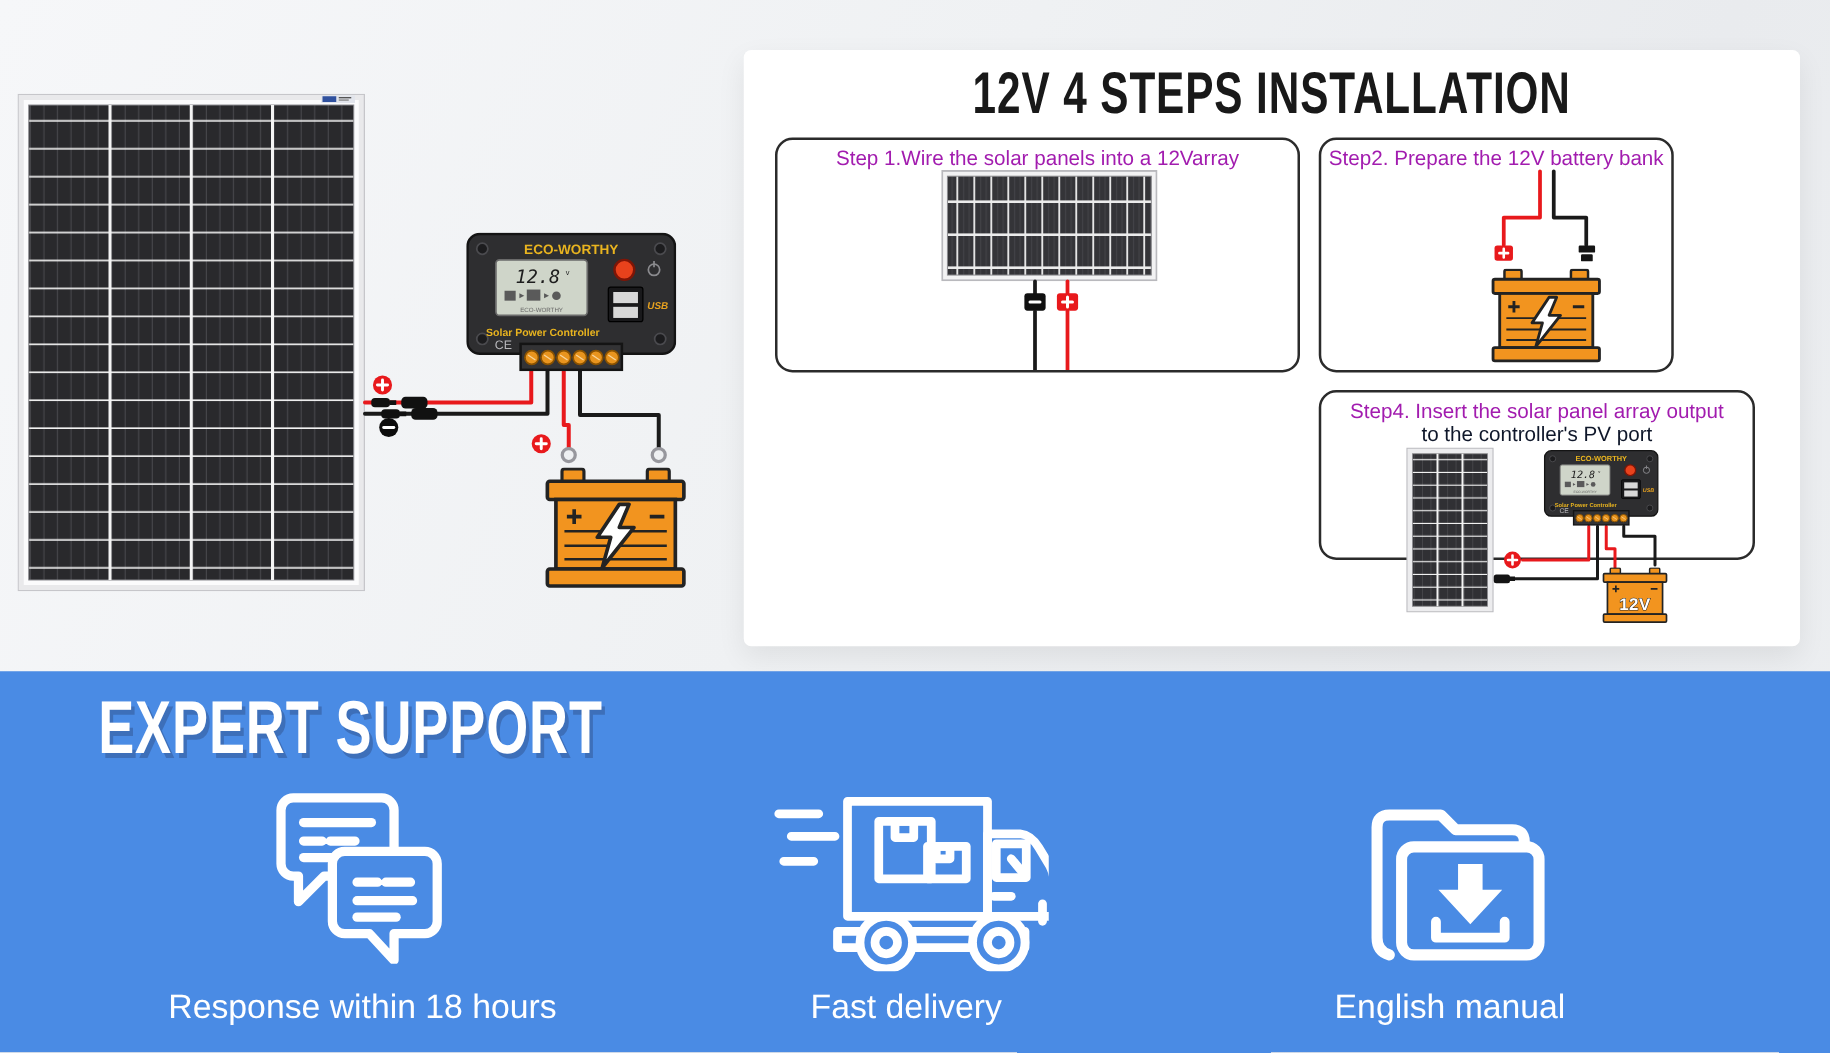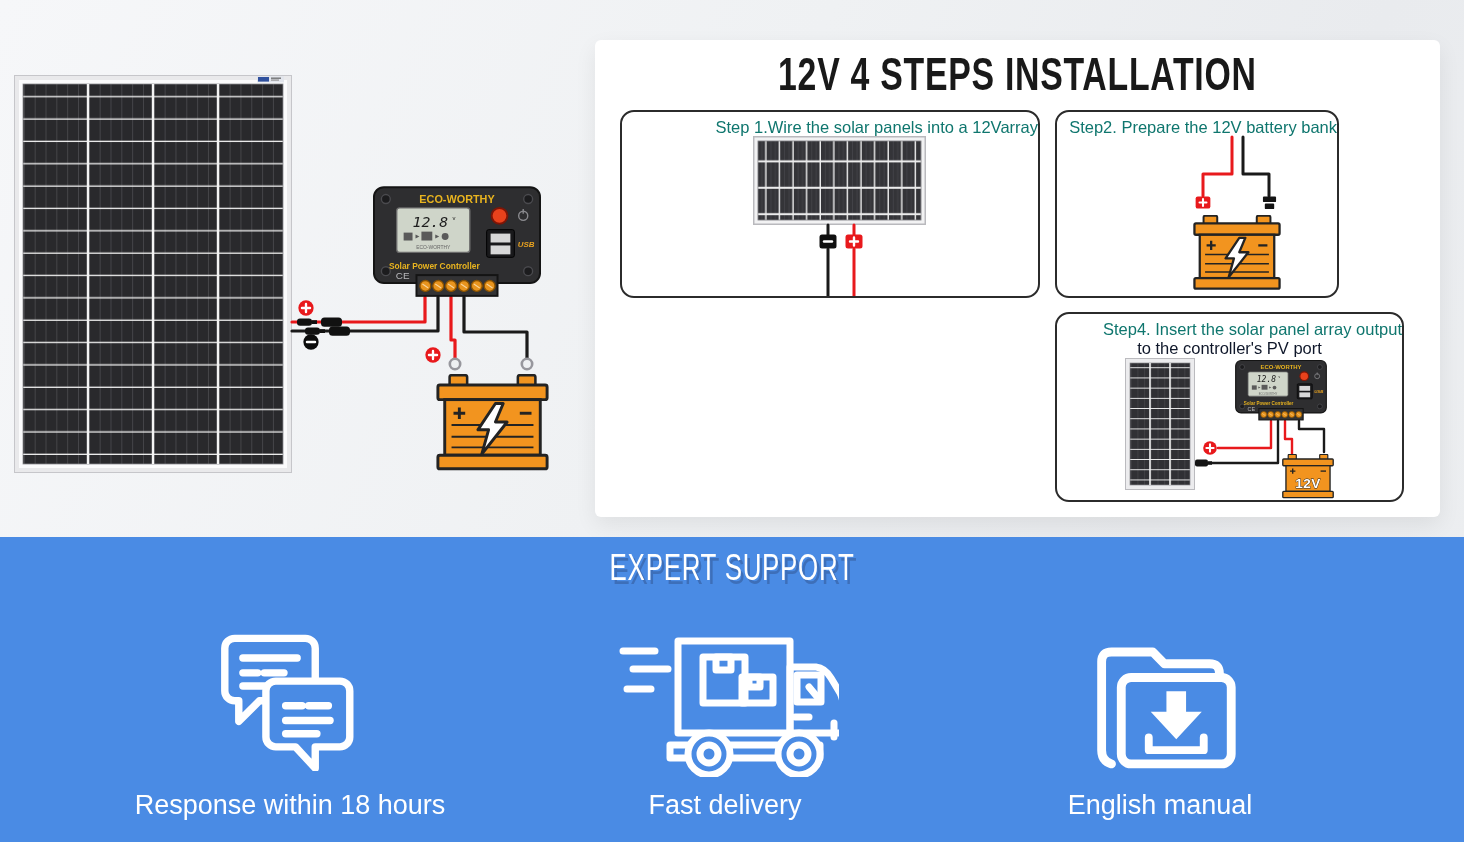--- a/index.html
+++ b/index.html
@@ -7,30 +7,30 @@
   .canvas{position:relative;width:1464px;height:842px;overflow:hidden;
           background:linear-gradient(115deg,#f6f7f9 0%,#eff1f3 45%,#e9ebee 75%,#edeff1 100%);}
   .abs{position:absolute;}
   
   .card{position:absolute;left:595px;top:40px;width:845px;height:477px;background:#ffffff;
         border-radius:6px;box-shadow:0 8px 22px rgba(0,0,0,.07);}
   .card-title{position:absolute;left:0;top:6px;width:100%;text-align:center;color:#191919;
               font-size:47px;font-weight:900;white-space:nowrap;}
   .cond{display:inline-block;transform:scaleX(.72);transform-origin:50% 50%;letter-spacing:1px;}
   .step-box{position:absolute;background:#fff;border:2px solid #2b2b2b;border-radius:14px;box-sizing:border-box;}
-  .step-title{position:absolute;left:0;top:6px;width:100%;text-align:right;font-size:16.5px;color:#0f766e;}
+  .step-title{position:absolute;left:0;top:6px;width:100%;text-align:center;font-size:16.5px;color:#a21caf;}
   .step-title2{position:absolute;left:0;top:25px;width:100%;text-align:center;font-size:16.5px;color:#0f172a;}
   .step-box svg{position:absolute;left:0;top:0;}
   
   .tips{position:absolute;left:318px;top:84px;width:240px;font-size:15.5px;color:#3a3a3a;line-height:1.3;}
   .tips .l2{margin-left:15px;}
   
   .support{position:absolute;left:0;top:537px;width:1464px;height:305px;background:#4a8be4;}
-  .support-title{position:absolute;left:0;top:10px;width:100%;text-align:center;color:#ffffff;
-                 font-size:36px;font-weight:400;white-space:nowrap;
+  .support-title{position:absolute;left:0;top:10px;width:100%;text-align:left;color:#ffffff;
+                 font-size:60px;font-weight:700;white-space:nowrap;
                  text-shadow:4px 4px 0 rgba(41,66,116,.38);}
   .support-label{position:absolute;width:340px;text-align:center;color:#ffffff;font-size:27px;}
   svg{display:block;}
   .wire{fill:none;stroke-linecap:round;stroke-linejoin:round;}
 </style>
 </head>
 <body>
 
 <div class="canvas">
 
@@ -217,21 +217,21 @@
       <svg width="345" height="184" viewBox="0 0 345 184">
         <path class="wire" d="M175,25 V62 H146 V84" stroke="#e8191c" stroke-width="3"></path>
         <path class="wire" d="M186,25 V62 H212 V84" stroke="#1a1a1a" stroke-width="3"></path>
         <use href="#sym-plus-sq" x="138" y="84" width="16" height="13"></use>
         <use href="#sym-clamp" x="205" y="84" width="15" height="14"></use>
         <use href="#sym-batt-bolt" x="130" y="103" width="100" height="76"></use>
       </svg>
     </div>
 
 
-    <div class="step-box" style="left:460px;top:272px;width:349px;height:190px">
+    <div class="step-box" style="left:460px;top:272px;width:349px;height:136px">
       <div class="step-title">Step4. Insert the solar panel array output</div>
       <div class="step-title2">to the controller's PV port</div>
       <svg width="345" height="186" viewBox="0 0 345 186">
         <use href="#sym-panel-sm" x="68" y="44" width="70" height="132"></use>
         <path class="wire" d="M161,134 H214 V107" stroke="#e8191c" stroke-width="2.4"></path>
         <path class="wire" d="M155,149 H221 V107" stroke="#1a1a1a" stroke-width="2.4"></path>
         <path class="wire" d="M228,107 V125 H235 V140" stroke="#e8191c" stroke-width="2.4"></path>
         <path class="wire" d="M242,107 V115 H267 V138" stroke="#1a1a1a" stroke-width="2.4"></path>
         <use href="#sym-plus-circ" x="145" y="126" width="16" height="16"></use>
         <g>

